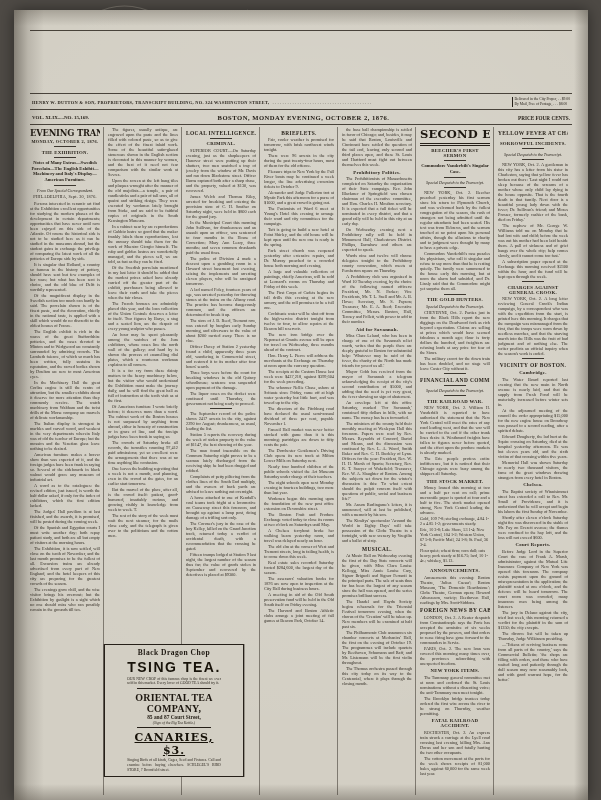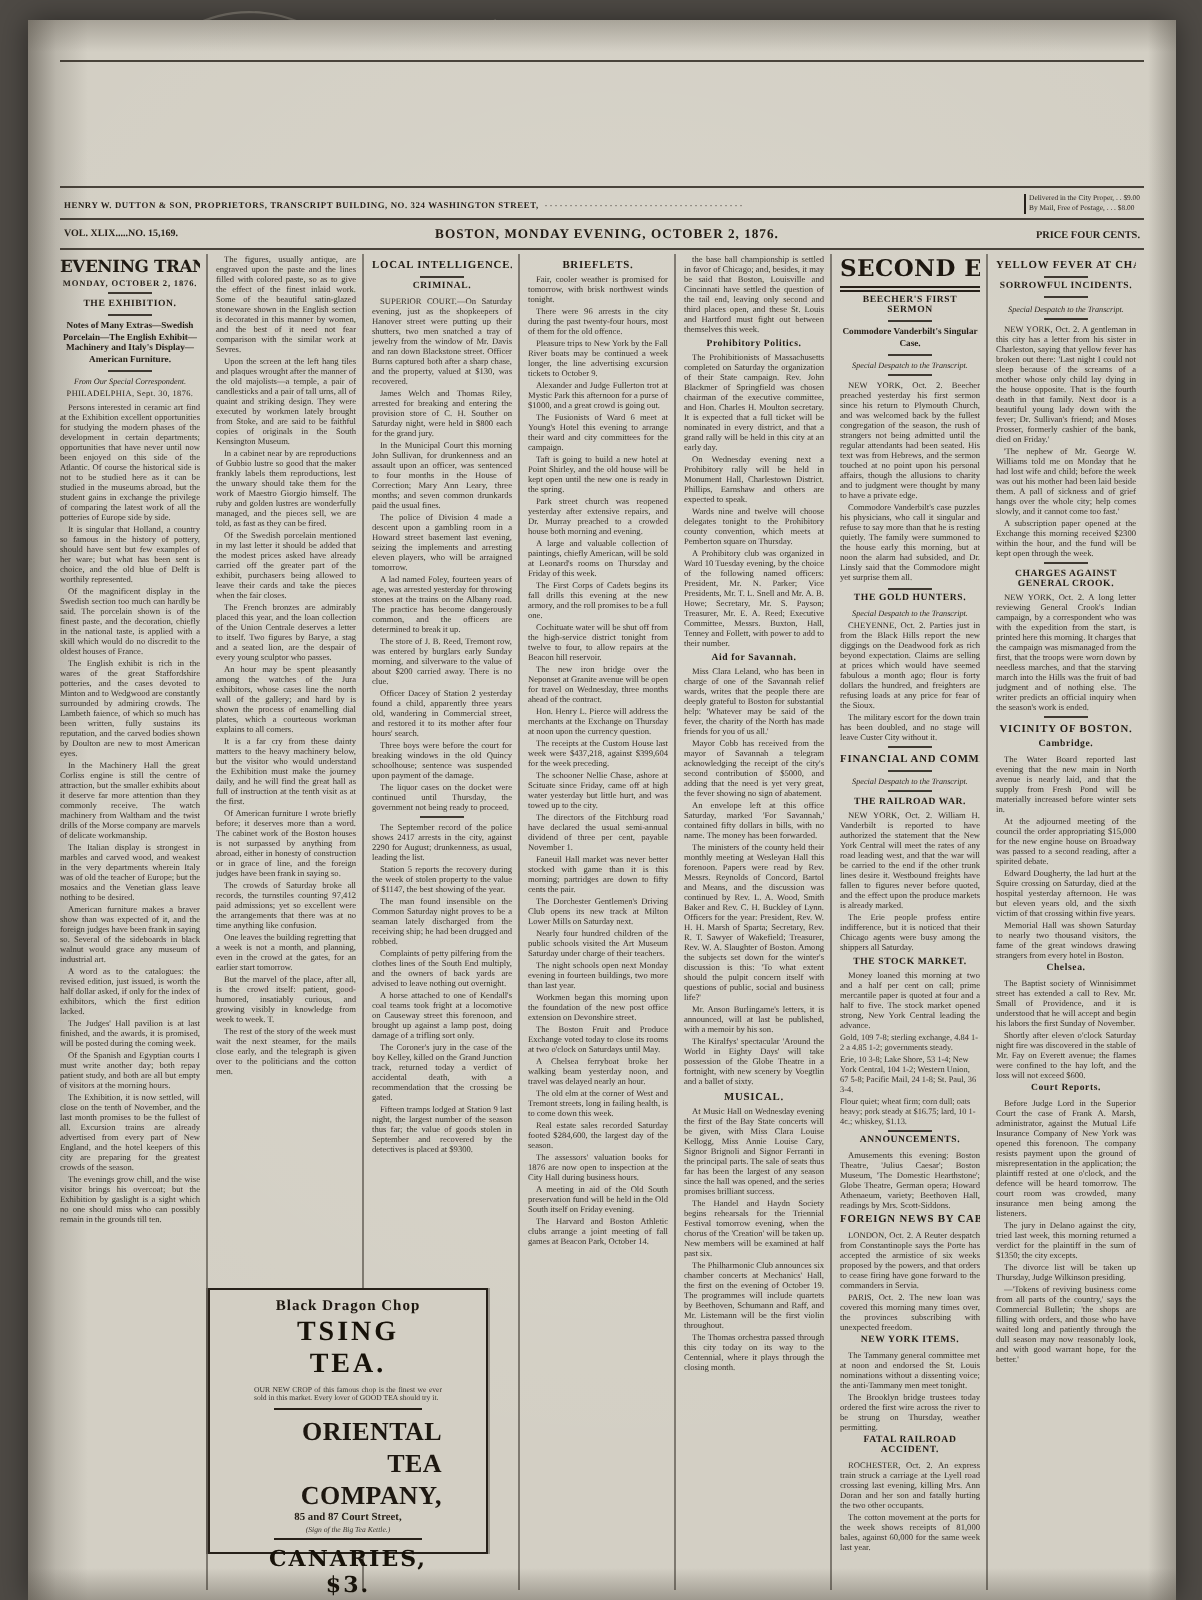--- a/index.html
+++ b/index.html
@@ -62,29 +62,29 @@
   .b-p{font-size:4.3px;line-height:5px;text-align:justify;text-indent:4px;margin:0 0 1px;}
   .b-mk{font-size:4.2px;line-height:5px;text-align:left;margin:0 0 .6px;}
   .b-rule{width:22px;border-top:.8px solid var(--ink);margin:2.2px auto;opacity:.85;}
   .b-drule{width:100%;height:2.6px;border-top:1px solid var(--ink);border-bottom:1px solid var(--ink);margin:1px 0 2px;}
 
   
   #tea-ad{position:absolute;left:90px;top:634px;width:140px;height:133px;
           background:var(--paper);border:1.2px solid #262019;padding:3px 22px;text-align:center;
           box-shadow:-1px 0 0 rgba(42,36,28,.35), 1px 0 0 rgba(42,36,28,.35);}
   .ad-line1{font-size:7.5px;font-weight:bold;letter-spacing:.5px;color:#1d1710;}
-  .ad-title{font-family:Liberation Serif, serif;font-size:14px;font-weight:bold;letter-spacing:1.5px;
+  .ad-title{font-family:Liberation Sans, sans-serif;font-size:14px;font-weight:bold;letter-spacing:1.5px;
             margin:1.5px 0 2px;color:#171209;}
   .ad-body{font-size:3.8px;line-height:1.2;text-align:justify;color:var(--ink2);}
   .ad-hr{border-top:.8px solid #262019;margin:2.5px 10px;}
-  .ad-co{font-size:13px;font-weight:bold;letter-spacing:.2px;color:#1d1710;text-align:right;}
+  .ad-co{font-size:10px;font-weight:bold;letter-spacing:.2px;color:#1d1710;}
   .ad-addr{font-size:5.4px;font-weight:bold;margin-top:.8px;color:#241e16;}
   .ad-note{font-size:3.8px;font-style:italic;margin-top:.6px;color:var(--ink2);}
   .ad-canaries{font-family:"DejaVu Serif",serif;font-size:11px;font-weight:bold;letter-spacing:1px;
-               margin:2px 0 1.5px;color:#171209;}
+               margin:2px 0 1.5px;color:#171209;text-decoration:underline;}
   .ad-cnote{font-size:3.8px;line-height:1.2;text-align:justify;color:var(--ink2);}
 
   #scribble{position:absolute;left:14px;top:0;pointer-events:none;}
 </style>
 </head>
 <body>
 
 <div id="page">
   <svg id="scribble" width="260" height="34">
     <path d="M8 24 C 32 8, 54 28, 80 14 S 132 6, 152 20 S 202 26, 234 10" stroke="#a29c8f" fill="none" stroke-width="1.1" opacity=".5"></path>

